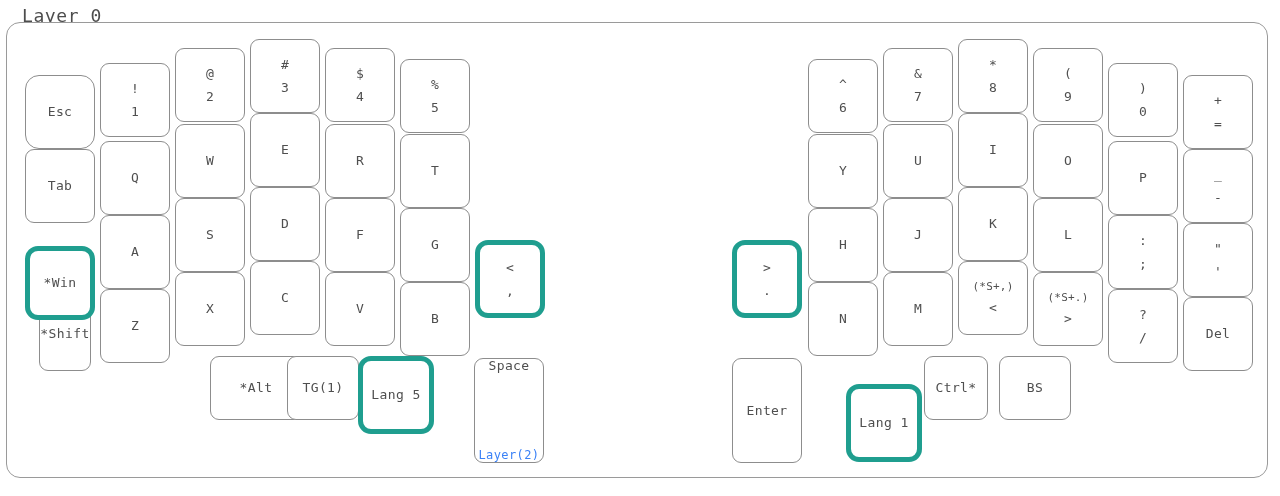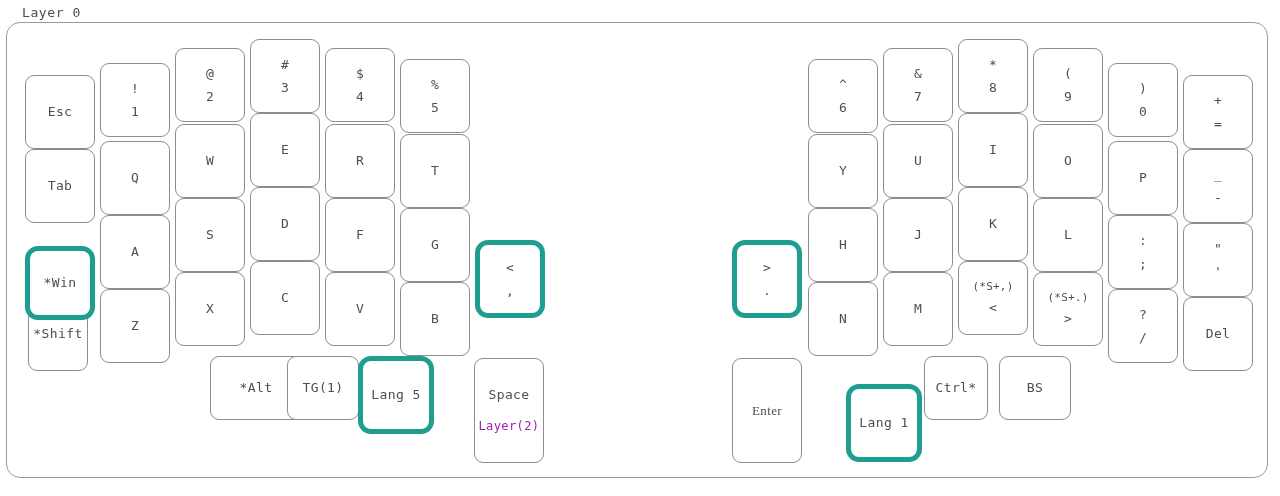--- a/index.html
+++ b/index.html
@@ -18,21 +18,21 @@
   #stage {
     position: absolute;
     left: 0; top: 0;
     width: 1280px;
     height: 496px;
   }
   .layer-title {
     position: absolute;
     left: 22px;
     top: 5px;
-    font-size: 13px;
+    font-size: 18px;
     color: #4d4d4d;
     letter-spacing: 0.6px;
     white-space: pre;
   }
   .panel {
     position: absolute;
     left: 6px;
     top: 22px;
     width: 1262px;
     height: 456px;
@@ -68,44 +68,44 @@
     margin-bottom: 9px;
   }
   .key .bottom {
     display: block;
   }
   .key.single .bottom {
     margin: 0;
   }
   .key .sub {
     display: block;
-    color: #a21caf;
+    color: #3b82f6;
     font-size: 12px;
   }
   
   .key.spacekey {
-    justify-content: center;
+    justify-content: space-between;
   }
   .key.spacekey .bottom { margin-bottom: 18px; }
   .key .small {
     font-size: 11px;
     letter-spacing: 0.2px;
   }
 </style>
 </head>
 <body>
 
 <div id="stage">
   <div class="layer-title">Layer 0</div>
   <div class="panel">
     <div id="left-half">
-        <div class="key single" style="left: 18px; top: 52px; width: 70px; height: 74px;"><span class="bottom">Esc</span></div>
+        <div class="key single" style="left: 18px; top: 52px; width: 70px; height: 74px; border-radius: 14px;"><span class="bottom">Esc</span></div>
         <div class="key single" style="left: 18px; top: 126px; width: 70px; height: 74px;"><span class="bottom">Tab</span></div>
         <div class="key hl single" style="left: 18px; top: 200px; width: 70px; height: 74px; margin-top: 23px;"><span class="bottom">*Win</span></div>
-        <div class="key single" style="left: 21px; top: 274px; width: 60px; height: 74px;"><span class="bottom">*Shift</span></div>
+        <div class="key single" style="left: 32px; top: 274px; width: 52px; height: 74px;"><span class="bottom">*Shift</span></div>
         <div class="key" style="left: 93px; top: 40px; width: 70px; height: 74px;"><span class="top">!</span><span class="bottom">1</span></div>
         <div class="key single" style="left: 93px; top: 118px; width: 70px; height: 74px;"><span class="bottom">Q</span></div>
         <div class="key single" style="left: 93px; top: 192px; width: 70px; height: 74px;"><span class="bottom">A</span></div>
         <div class="key single" style="left: 93px; top: 266px; width: 70px; height: 74px;"><span class="bottom">Z</span></div>
         <div class="key" style="left: 168px; top: 25px; width: 70px; height: 74px;"><span class="top">@</span><span class="bottom">2</span></div>
         <div class="key single" style="left: 168px; top: 101px; width: 70px; height: 74px;"><span class="bottom">W</span></div>
         <div class="key single" style="left: 168px; top: 175px; width: 70px; height: 74px;"><span class="bottom">S</span></div>
         <div class="key single" style="left: 168px; top: 249px; width: 70px; height: 74px;"><span class="bottom">X</span></div>
         <div class="key" style="left: 243px; top: 16px; width: 70px; height: 74px;"><span class="top">#</span><span class="bottom">3</span></div>
         <div class="key single" style="left: 243px; top: 90px; width: 70px; height: 74px;"><span class="bottom">E</span></div>
@@ -144,19 +144,19 @@
         <div class="key single" style="left: 1026px; top: 175px; width: 70px; height: 74px;"><span class="bottom">L</span></div>
         <div class="key" style="left: 1026px; top: 249px; width: 70px; height: 74px;"><span class="top small">(*S+.)</span><span class="bottom">&gt;</span></div>
         <div class="key" style="left: 1101px; top: 40px; width: 70px; height: 74px;"><span class="top">)</span><span class="bottom">0</span></div>
         <div class="key single" style="left: 1101px; top: 118px; width: 70px; height: 74px;"><span class="bottom">P</span></div>
         <div class="key" style="left: 1101px; top: 192px; width: 70px; height: 74px;"><span class="top">:</span><span class="bottom">;</span></div>
         <div class="key" style="left: 1101px; top: 266px; width: 70px; height: 74px;"><span class="top">?</span><span class="bottom">/</span></div>
         <div class="key" style="left: 1176px; top: 52px; width: 70px; height: 74px;"><span class="top">+</span><span class="bottom">=</span></div>
         <div class="key" style="left: 1176px; top: 126px; width: 70px; height: 74px;"><span class="top">_</span><span class="bottom">-</span></div>
         <div class="key" style="left: 1176px; top: 200px; width: 70px; height: 74px;"><span class="top">"</span><span class="bottom">'</span></div>
         <div class="key single" style="left: 1176px; top: 274px; width: 70px; height: 74px;"><span class="bottom">Del</span></div>
-        <div class="key single" style="left: 725px; top: 335px; width: 70px; height: 105px; font-family: Liberation Serif, serif;"><span class="bottom">Enter</span></div>
+        <div class="key single" style="left: 725px; top: 335px; width: 70px; height: 105px;"><span class="bottom">Enter</span></div>
         <div class="key hl single" style="left: 839px; top: 333px; width: 76px; height: 78px; margin-top: 28px;"><span class="bottom">Lang 1</span></div>
         <div class="key single" style="left: 917px; top: 333px; width: 64px; height: 64px;"><span class="bottom">Ctrl*</span></div>
         <div class="key single" style="left: 992px; top: 333px; width: 72px; height: 64px;"><span class="bottom">BS</span></div>
       </div>
   </div>
 </div>
 
 </body></html>

